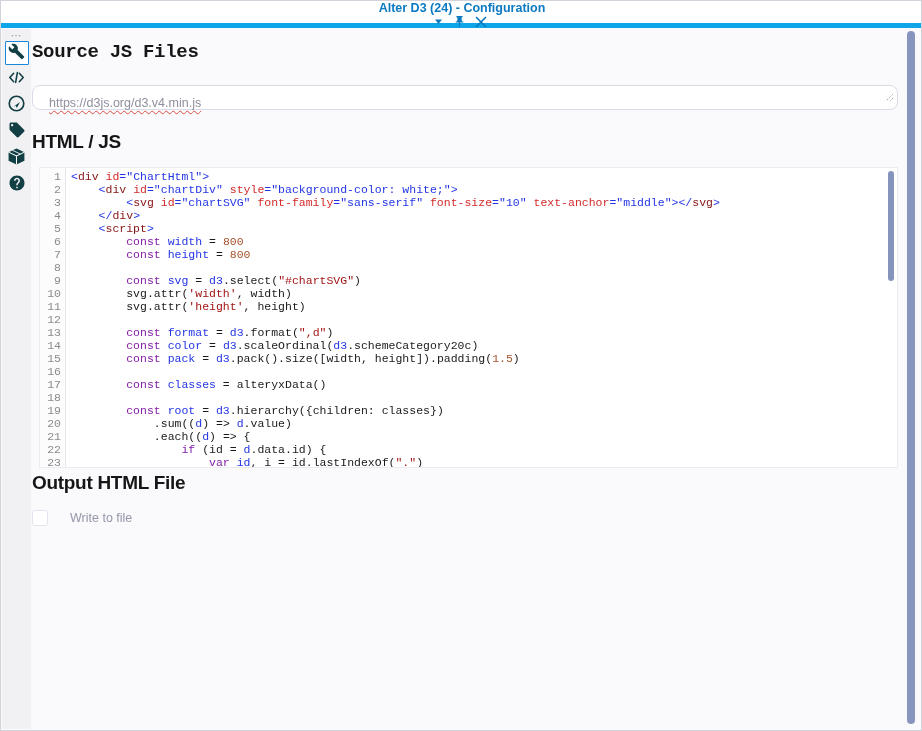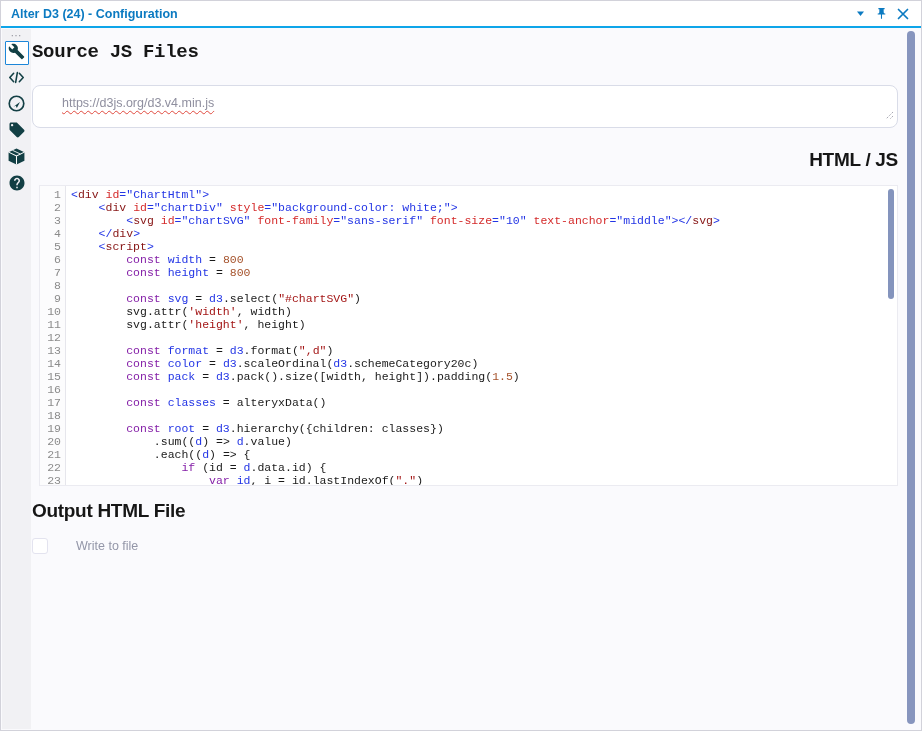--- a/index.html
+++ b/index.html
@@ -13,23 +13,24 @@
   .panel {
     width: 922px; height: 731px;
     border: 1px solid #d2d2da;
     background: #fafafd;
     position: relative;
   }
   
   .titlebar {
     height: 27px;
     background: #ffffff;
-    border-bottom: 2px solid #0ea5e9;
+    border-bottom: 5px solid #0ea5e9;
     display: flex; align-items: center;
     padding: 0 8px 0 10px;
+    flex-direction: column;
   }
   .titlebar .title {
     font-size: 12.5px; font-weight: 700; color: #0b7ac1;
     flex: 1;
   }
   .titlebar-icons { display: flex; align-items: center; gap: 9px; padding-right: 4px; }
   .tb-icon { display: inline-flex; cursor: pointer; }
   
   .bodywrap { position: absolute; top: 28px; left: 1px; right: 1px; bottom: 1px; }
   .iconstrip {
@@ -48,36 +49,36 @@
     position: absolute; left: 30px; right: 22px; top: 0;
   }
   h2.sec {
     font-size: 19px; line-height: 21px; font-weight: 700;
     color: #161616; letter-spacing: -0.3px;
   }
   #h-source { margin-top: 13px; font-family: Liberation Mono, monospace; }
   
   .urlbox {
     margin-top: 22px;
-    height: 43px; width: 100%;
+    height: 25px; width: 100%;
     background: #ffffff;
     border: 1px solid #d9dce8; border-radius: 8px;
-    padding: 7px 29px;
+    padding: 7px 16px;
     position: relative;
     cursor: text;
   }
   .urlbox .url {
     font-size: 12.5px; color: #8f8f9f;
     text-decoration: underline wavy #e04a3f;
     text-decoration-thickness: 1px;
     text-underline-offset: 3px;
   }
   .resize-grip { position: absolute; right: 3px; bottom: 3px; }
   
-  #h-htmljs { margin-top: 21px; text-align: right; }
+  #h-htmljs { margin-top: 21px; }
   .editor {
     margin-top: 15px; margin-left: 7px;
     height: 301px;
     background: #ffffff;
     border: 1px solid #ebebf1;
     display: flex;
     position: relative;
     overflow: hidden;
     font-family: "Liberation Mono", "DejaVu Sans Mono", monospace;
     font-size: 11.5px; line-height: 13px;
@@ -97,22 +98,22 @@
     color: #1a1a1a;
     cursor: text;
   }
   .ed-scrollbar {
     position: absolute; right: 3px; top: 3px;
     width: 6px; height: 110px;
     background: #8494bd; border-radius: 3px;
   }
   
   
-  #h-output { margin-top: 14px; }
-  .cbrow { margin-top: 17px; display: flex; align-items: center; gap: 28px; }
+  #h-output { margin-top: 4px; }
+  .cbrow { margin-top: 17px; display: flex; align-items: center; gap: 22px; }
   .checkbox {
     width: 16px; height: 16px;
     background: #ffffff;
     border: 1px solid #e3e3ef; border-radius: 3px;
     cursor: pointer;
   }
   .cblabel { font-size: 12.5px; color: #9396a8; }
   
   #h-preview { margin-top: 92px; }
   .gen-btn {

